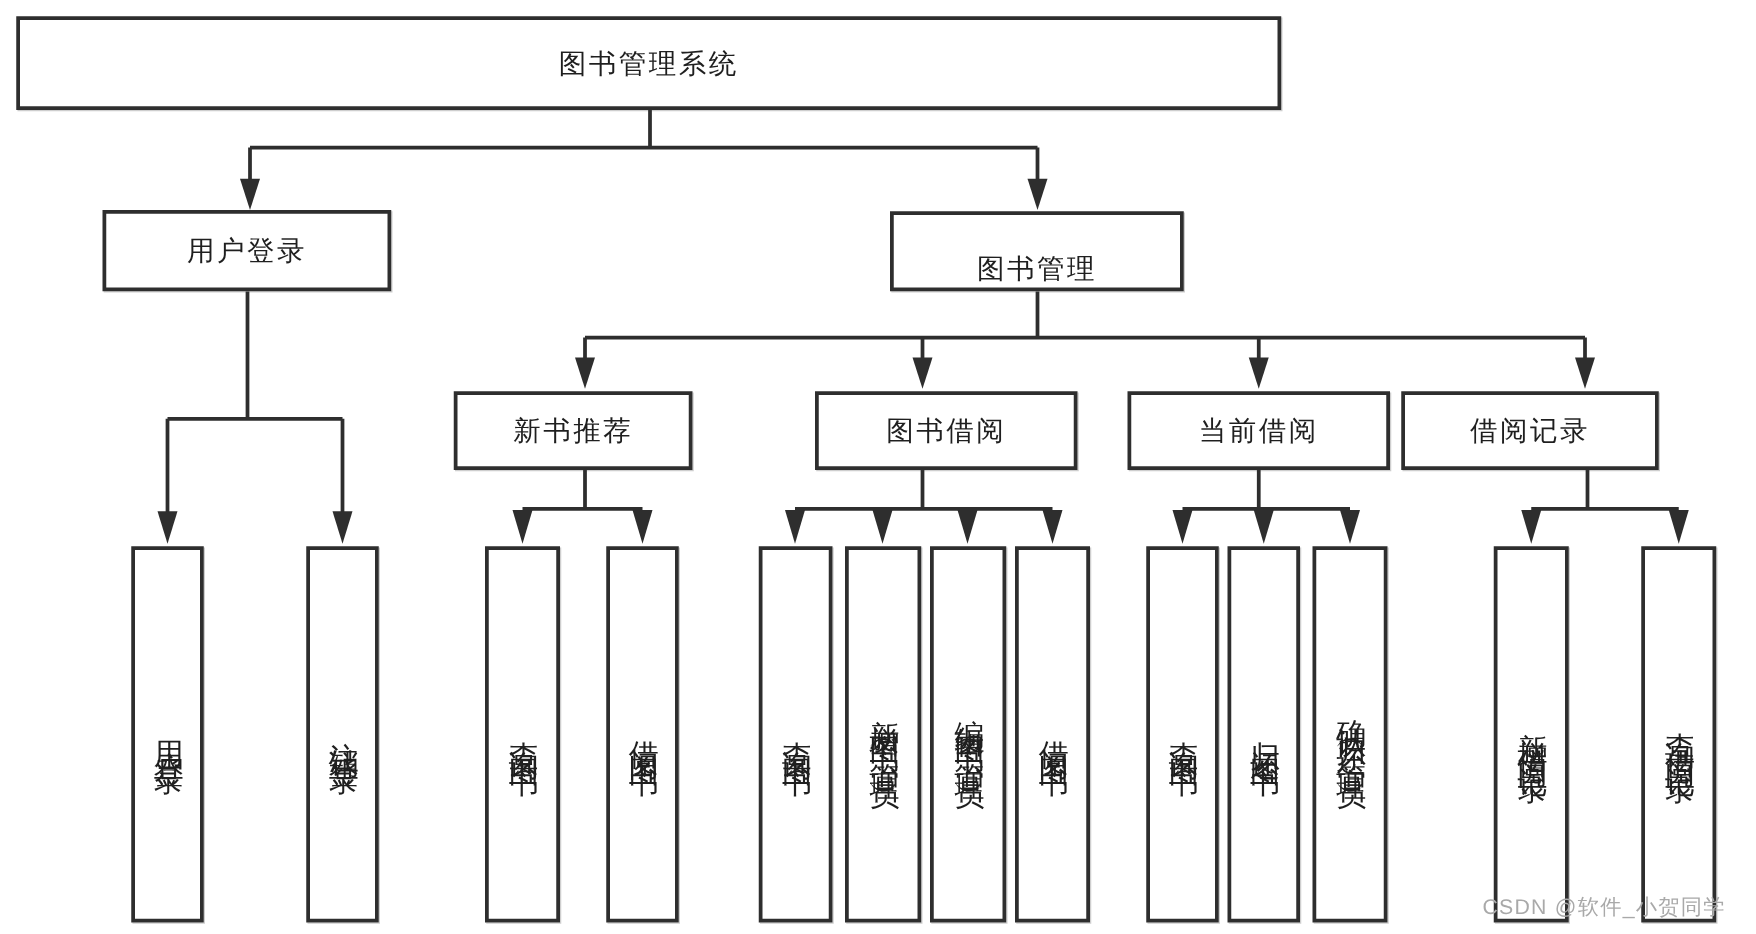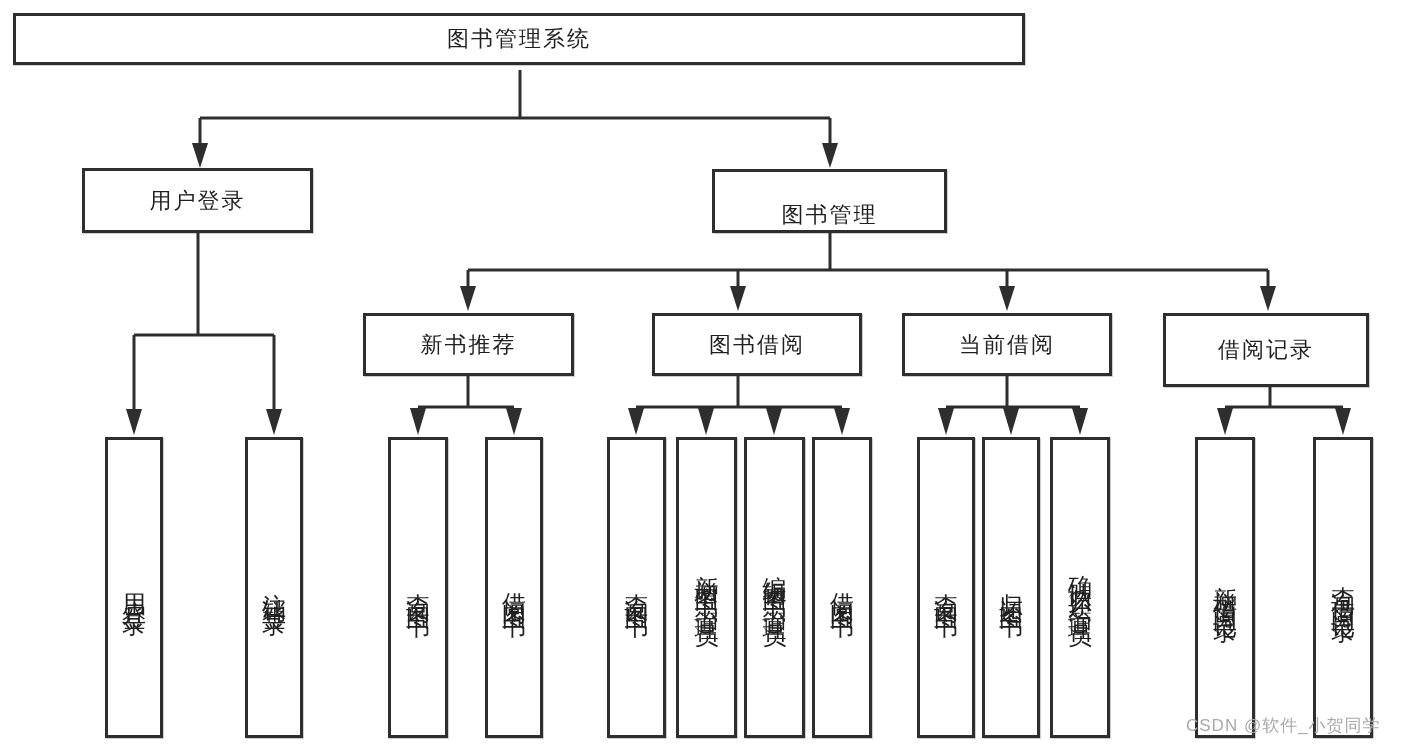--- a/index.html
+++ b/index.html
@@ -101,41 +101,41 @@
       <polygon points="766,408 782,408 774,435"></polygon>
       <polygon points="834,408 850,408 842,435"></polygon>
       <polygon points="938,408 954,408 946,435"></polygon>
       <polygon points="1003,408 1019,408 1011,435"></polygon>
       <polygon points="1072,408 1088,408 1080,435"></polygon>
       <polygon points="1217,408 1233,408 1225,435"></polygon>
       <polygon points="1335,408 1351,408 1343,435"></polygon>
     </g>
   </svg>
 
-  <div class="hbox" style="left:13px; top:13px; width:1012px; height:52px;font-family:Liberation Serif, serif;">
+  <div class="hbox" style="left:13px; top:13px; width:1012px; height:75px;font-family:Liberation Serif, serif;">
     <span>图书管理系统</span>
   </div>
 
   <div class="hbox" style="left:82px; top:168px; width:231px; height:65px;">
     <span>用户登录</span>
   </div>
   <div class="hbox" style="left:712px; top:169px; width:235px; height:64px;align-items:flex-end;">
     <span>图书管理</span>
   </div>
 
-  <div class="hbox" style="left:363px; top:313px; width:211px; height:63px;">
+  <div class="hbox" style="left:363px; top:313px; width:191px; height:63px;">
     <span>新书推荐</span>
   </div>
   <div class="hbox" style="left:652px; top:313px; width:210px; height:63px;">
     <span>图书借阅</span>
   </div>
   <div class="hbox" style="left:902px; top:313px; width:210px; height:63px;text-align:right;">
     <span>当前借阅</span>
   </div>
-  <div class="hbox" style="left:1163px; top:313px; width:206px; height:74px;">
+  <div class="hbox" style="left:1121px; top:313px; width:206px; height:63px;">
     <span>借阅记录</span>
   </div>
 
   <div class="vbox" style="left:105px; top:437px; width:58px; height:301px;">
     <span class="vtext">用户登录</span>
   </div>
   <div class="vbox" style="left:245px; top:437px; width:58px; height:301px;">
     <span class="vtext">注销登录</span>
   </div>
 

